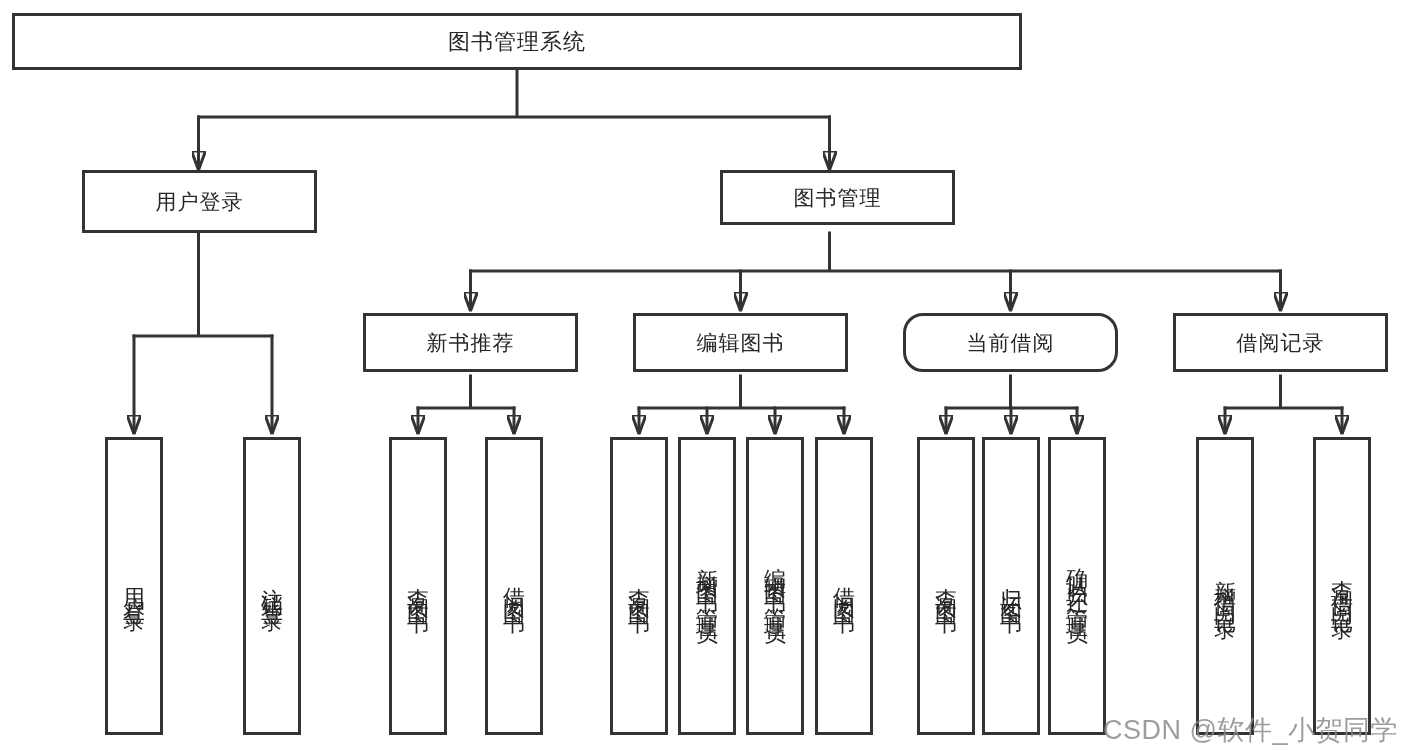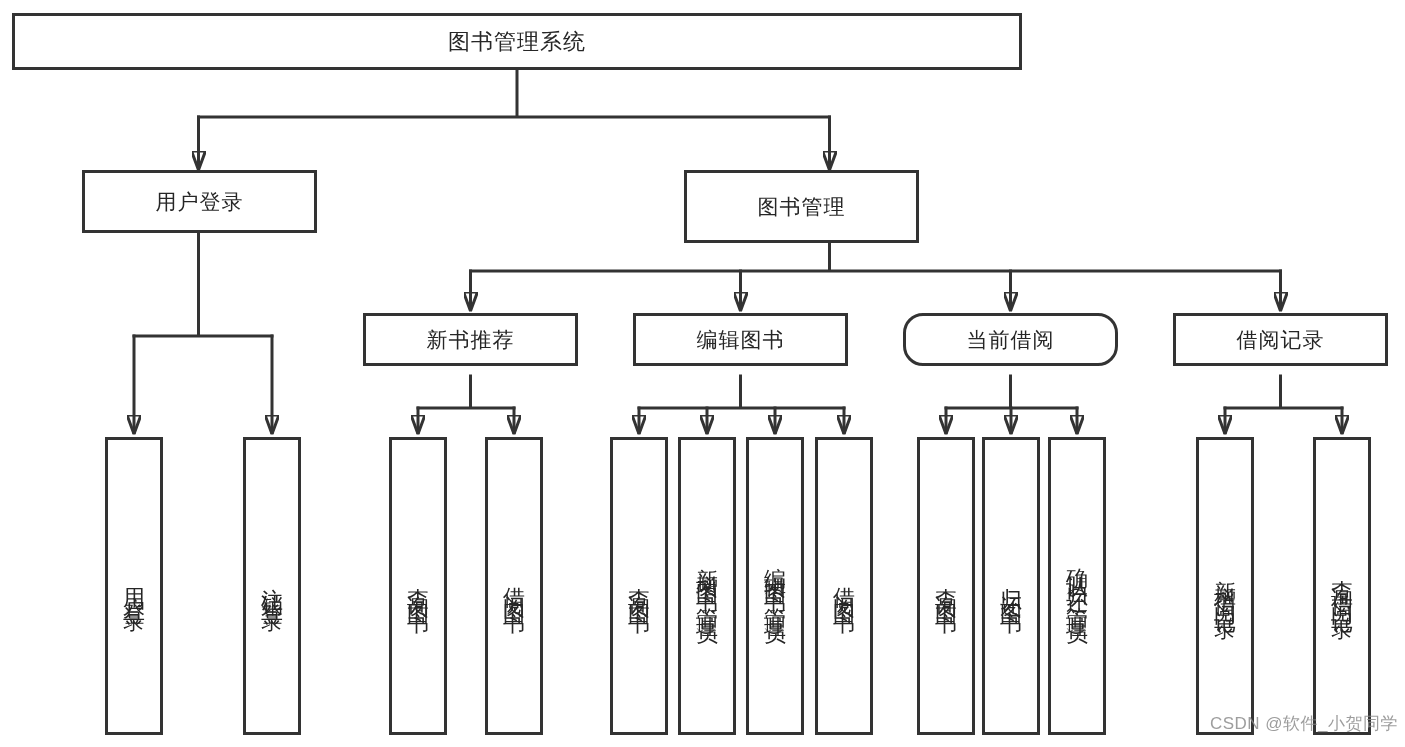--- a/index.html
+++ b/index.html
@@ -42,22 +42,22 @@
     font-size: 22px;
     letter-spacing: 8px;
     top: 437px;
     width: 58px;
     height: 298px;
     line-height: 1;
   }
   
   .n-root   { left: 12px;  top: 13px;  width: 1010px; height: 57px; font-size: 22px; }
   .n-ulogin { left: 82px;  top: 170px; width: 235px;  height: 63px; }
-  .n-bmgmt  { left: 684px; top: 170px; width: 235px;  height: 73px; }
-  .hbox3    { top: 313px; width: 215px; height: 53px; }
+  .n-bmgmt  { left: 720px; top: 170px; width: 235px;  height: 55px; }
+  .hbox3    { top: 313px; width: 215px; height: 59px; }
   .n-l3a { left: 363px; }
   .n-l3b { left: 633px; }
   .n-l3c { left: 903px; border-radius: 20px; }
   .n-l3d { left: 1173px; }
   .vx1  { left: 105px; }
   .vx2  { left: 243px; }
   .vx3  { left: 389px; }
   .vx4  { left: 485px; }
   .vx5  { left: 610px; }
   .vx6  { left: 678px; }
@@ -65,21 +65,21 @@
   .vx8  { left: 815px; }
   .vx9  { left: 917px; }
   .vx10 { left: 982px; }
   .vx11 { left: 1048px; }
   .vx12 { left: 1196px; }
   .vx13 { left: 1313px; }
   .watermark {
     position: absolute;
     right: 7px;
     top: 712px;
-    font-size: 17px;
+    font-size: 27px;
     color: rgba(140, 140, 140, 0.85);
     letter-spacing: 0.5px;
     white-space: nowrap;
     z-index: 3;
   }
 </style>
 </head>
 <body>
 
 <div class="canvas">

